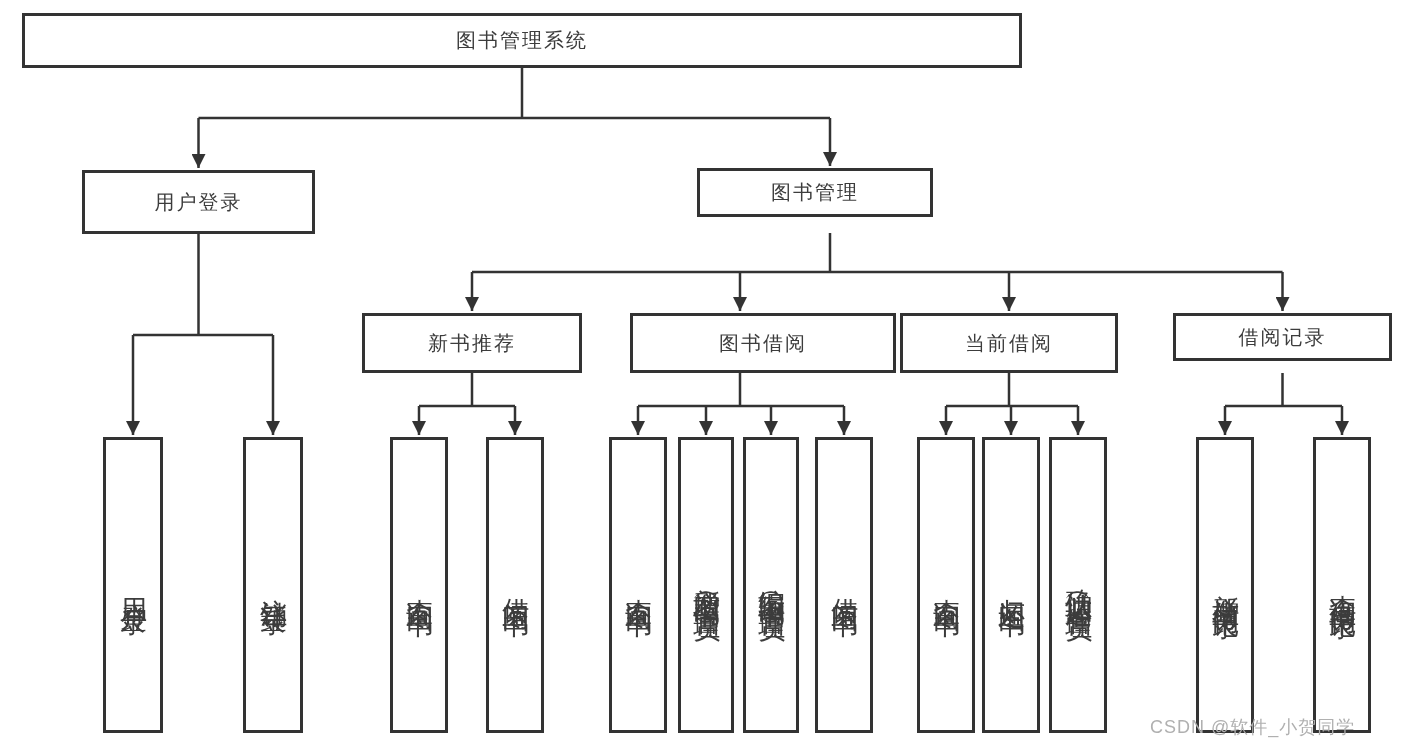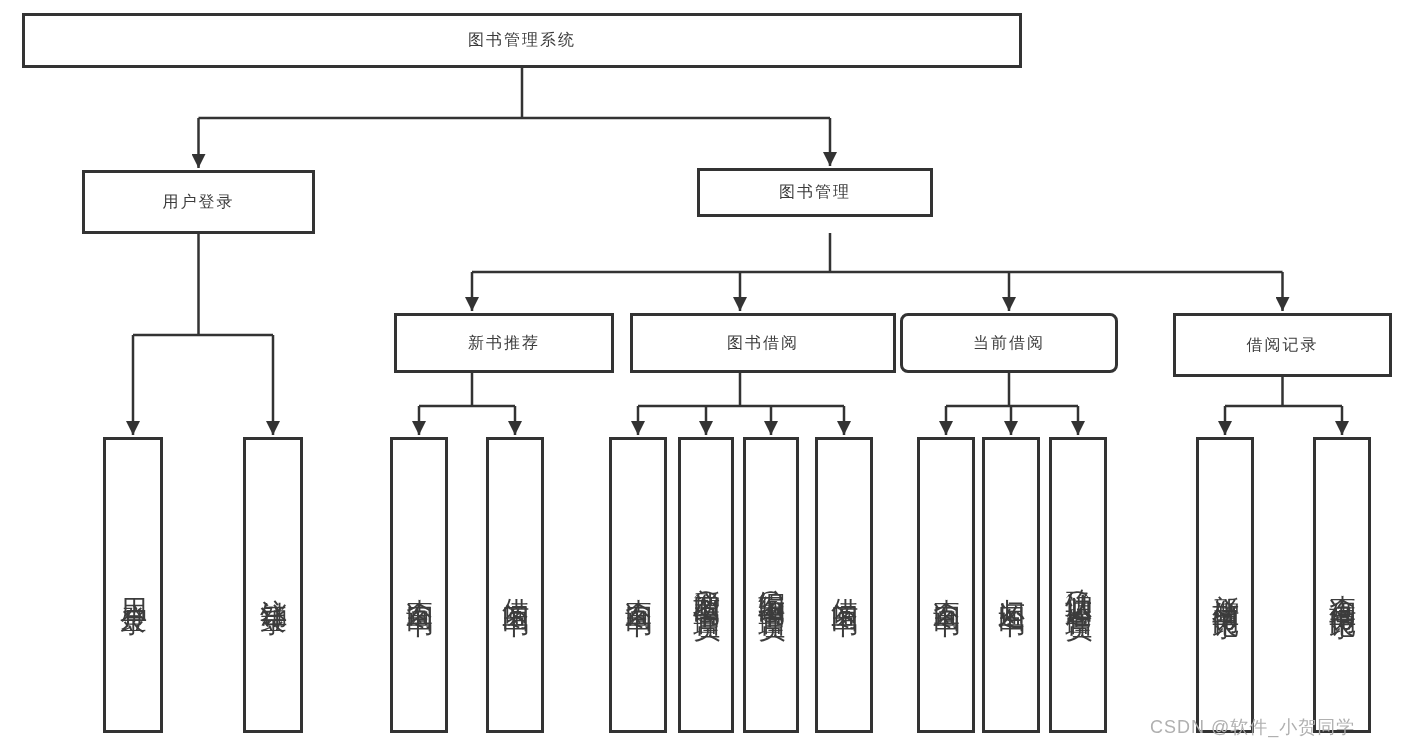--- a/index.html
+++ b/index.html
@@ -17,21 +17,21 @@
     position: absolute;
     box-sizing: border-box;
     border: 3px solid #333333;
     background: #ffffff;
     display: flex;
     align-items: center;
     justify-content: center;
     text-align: center;
   }
   .hnode .label {
-    font-size: 16px;
+    font-size: 20px;
     letter-spacing: 2px;
     white-space: nowrap;
     text-align: center;
   }
   .vnode .label {
     writing-mode: vertical-rl;
     text-orientation: mixed;
     font-size: 27px;
     letter-spacing: 4px;
     line-height: 1.1;
@@ -92,30 +92,30 @@
     <span class="label">图书管理系统</span>
   </div>
 
   <div class="node hnode" style="left:82px; top:170px; width:233px; height:64px;">
     <span class="label">用户登录</span>
   </div>
   <div class="node hnode" style="left:697px; top:168px; width:236px; height:49px;">
     <span class="label">图书管理</span>
   </div>
 
-  <div class="node hnode" style="left:362px; top:313px; width:220px; height:60px;margin-left:32px;">
+  <div class="node hnode" style="left:362px; top:313px; width:220px; height:60px;">
     <span class="label">新书推荐</span>
   </div>
   <div class="node hnode" style="left:630px; top:313px; width:266px; height:60px;">
     <span class="label">图书借阅</span>
   </div>
-  <div class="node hnode" style="left:900px; top:313px; width:218px; height:60px;border-radius:8px;">
+  <div class="node hnode" style="left:900px; top:313px; width:218px; height:60px;">
     <span class="label">当前借阅</span>
   </div>
-  <div class="node hnode" style="left:1173px; top:313px; width:219px; height:64px;">
+  <div class="node hnode" style="left:1173px; top:313px; width:219px; height:48px;">
     <span class="label">借阅记录</span>
   </div>
 
   <div class="node vnode" style="left:103px; top:437px; width:60px; height:296px;">
     <span class="label">用户登录</span>
   </div>
   <div class="node vnode" style="left:243px; top:437px; width:60px; height:296px;">
     <span class="label">注销登录</span>
   </div>
 

